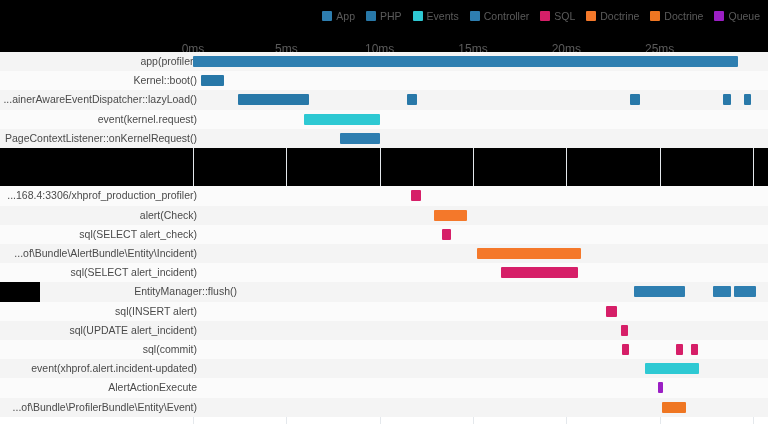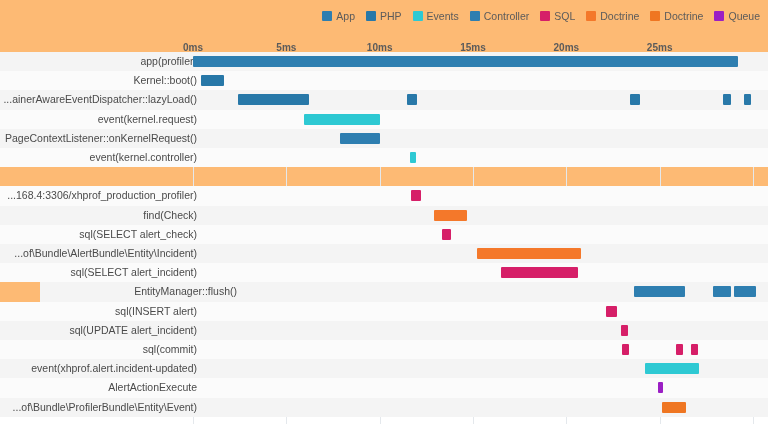--- a/index.html
+++ b/index.html
@@ -7,21 +7,21 @@
     margin: 0; padding: 0;
     width: 768px; height: 425px;
     background: #ffffff;
     font-family: "Liberation Sans", sans-serif;
     overflow: hidden;
   }
   #chart-root {
     position: relative;
     width: 768px;
     height: 345px;
-    background: #fdba74;
+    background: #000000;
   }
 
   
   #legend {
     position: absolute;
     top: 4px; left: 0; right: 0;
     height: 24px;
     display: flex;
     justify-content: flex-end;
     align-items: center;
@@ -48,25 +48,24 @@
   
   #axis {
     position: absolute;
     top: 30px;
     left: 0; right: 0;
     height: 22px;
   }
   .axis-tick {
     position: absolute;
     top: 12px;
-    font-size: 10px;
+    font-size: 12px;
     color: #5b5b5b;
     transform: translateX(-50%);
     white-space: nowrap;
-    font-weight: bold;
   }
 
   
   #plot {
     position: absolute;
     top: 52px;
     left: 0;
     width: 768px;
     height: 372px;
   }
@@ -203,34 +202,28 @@
         <div class="row-track">
           <div class="bar" title="Events 5.95–10ms" style="left: 111.067px; width: 75.6px; background: rgb(46, 201, 211);"></div>
         </div>
       </div>
       <div class="row alt" style="top: 76.8px;">
         <div class="row-label">PageContextListener::onKernelRequest()</div>
         <div class="row-track">
           <div class="bar" title="Controller 7.9–10ms" style="left: 147.467px; width: 39.2px; background: rgb(46, 126, 176);"></div>
         </div>
       </div>
-      <div class="row plain" style="top: 96px;">
-        <div class="row-label">event(kernel.controller)</div>
-        <div class="row-track">
-          <div class="bar" title="Events 11.6–11.95ms" style="left: 216.533px; width: 6.53333px; background: rgb(46, 201, 211);"></div>
-        </div>
-      </div>
       <div class="row plain" style="top: 134.4px;">
         <div class="row-label">...168.4:3306/xhprof_production_profiler)</div>
         <div class="row-track">
           <div class="bar" title="SQL 11.7–12.2ms" style="left: 218.4px; width: 9.33333px; background: rgb(214, 31, 104);"></div>
         </div>
       </div>
       <div class="row alt" style="top: 153.6px;">
-        <div class="row-label">find(Check)</div>
+        <div class="row-label">alert(Check)</div>
         <div class="row-track">
           <div class="bar" title="Doctrine 12.9–14.7ms" style="left: 240.8px; width: 33.6px; background: rgb(244, 120, 42);"></div>
         </div>
       </div>
       <div class="row plain" style="top: 172.8px;">
         <div class="row-label">sql(SELECT alert_check)</div>
         <div class="row-track">
           <div class="bar" title="SQL 13.35–13.8ms" style="left: 249.2px; width: 8.4px; background: rgb(214, 31, 104);"></div>
         </div>
       </div>

